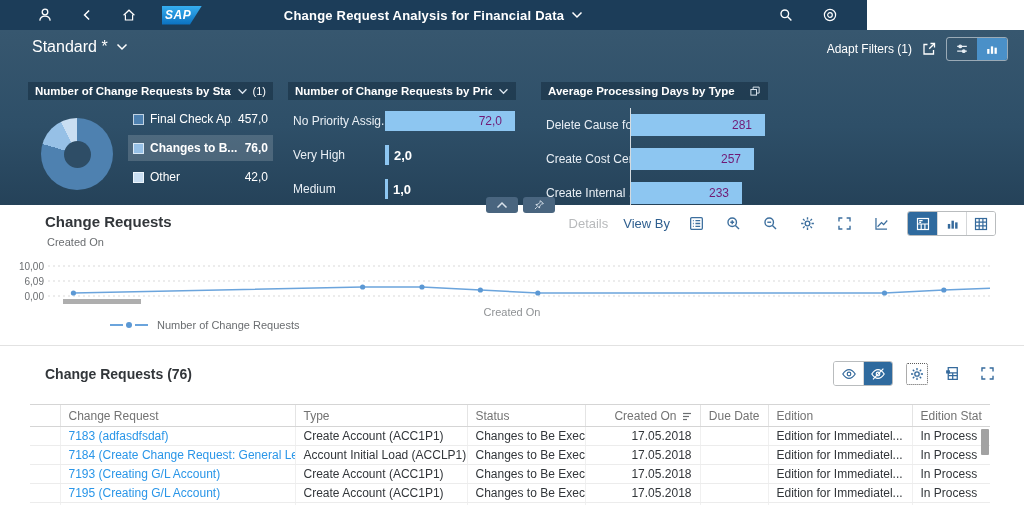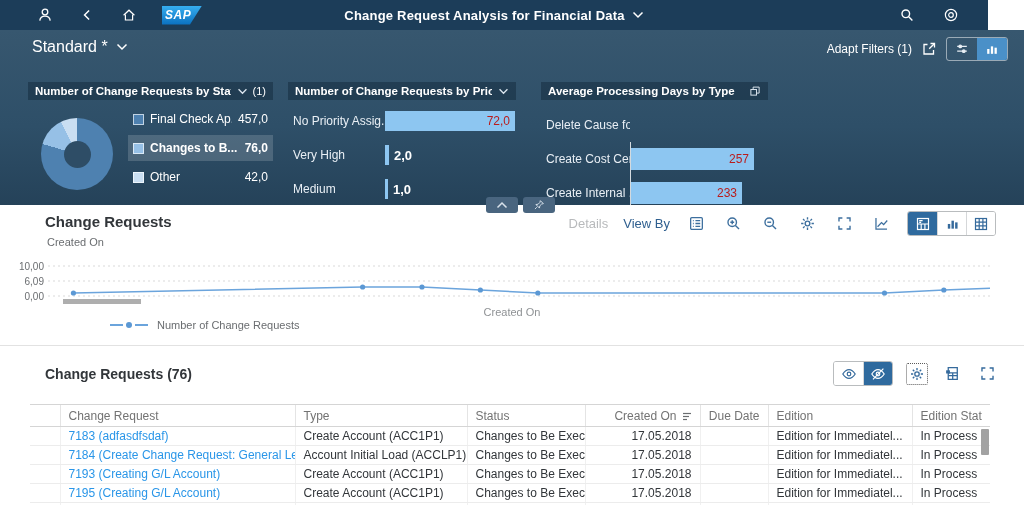--- a/index.html
+++ b/index.html
@@ -1,21 +1,21 @@
 <!DOCTYPE html>
 <html><head>
 <meta charset="utf-8">
 <style>
   * { margin:0; padding:0; box-sizing:border-box; }
   html,body { width:1024px; height:505px; overflow:hidden; }
   body { font-family:"Liberation Sans", sans-serif; background:#fff; }
   .stage { position:absolute; top:0; left:0; width:1024px; height:505px; overflow:hidden; background:#fff; }
 
   
-  .topbar { position:absolute; top:0; left:0; width:988px; height:30px; background:#1c3d59; color:#fff; z-index:6; }
+  .topbar { position:absolute; top:0; left:0; width:867px; height:30px; background:#1c3d59; color:#fff; z-index:6; }
   .tb-left { position:absolute; left:36px; top:0; height:30px; display:flex; align-items:center; gap:24px; }
   .tb-ic { display:flex; align-items:center; justify-content:center; width:18px; height:18px; color:#fff; cursor:pointer; }
   .sap-logo { width:40px; height:19px; background:linear-gradient(180deg,#36aef0 0%,#0a70c0 100%);
     clip-path:polygon(0 0,100% 0,70% 100%,0 100%); color:#fff; font-weight:bold; font-style:italic;
     font-size:12px; line-height:19px; padding-left:3px; letter-spacing:0.5px; }
   .tb-title { position:absolute; left:0; right:0; top:0; height:30px; display:flex; align-items:center; justify-content:center;
     gap:7px; color:#fff; font-size:13px; font-weight:bold; letter-spacing:0.2px; cursor:pointer; }
   .tb-right { position:absolute; right:28px; top:0; height:30px; display:flex; align-items:center; gap:26px; }
 
   
@@ -47,21 +47,21 @@
   .dl-sw { width:11px; height:11px; border:1px solid rgba(255,255,255,.65); margin-right:6px; flex:0 0 auto; }
   .dl-lab { flex:1 1 auto; color:#fff; font-size:12px; white-space:nowrap; overflow:hidden; }
   .dl-val { color:#fff; font-size:12px; margin-left:6px; }
 
   
   .brows { position:absolute; left:5px; right:3px; }
   .brow { height:34px; display:flex; align-items:center; cursor:pointer; }
   .blab { color:#e9eff5; font-size:12px; white-space:nowrap; overflow:hidden; flex:0 0 auto; }
   .btrack { position:relative; flex:1 1 auto; height:100%; display:flex; align-items:center; }
   .bbar { background:#8dc6f1; position:relative; display:flex; align-items:center; justify-content:flex-end; }
-  .bval-in { color:#b91c1c; font-size:12px; padding-right:5px; }
+  .bval-in { color:#701a75; font-size:12px; padding-right:13px; }
   .bval-out { color:#fff; font-size:13px; font-weight:bold; margin-left:5px; }
   .axisline { border-left:1px solid rgba(255,255,255,.8); }
 
   
   .floaters { position:absolute; left:486px; top:197px; display:flex; gap:5px; z-index:8; }
   .fbtn { width:32px; height:16px; background:#49657f; border:none; border-radius:3px; color:#d8e1ea;
     display:flex; align-items:center; justify-content:center; cursor:pointer; }
 
   
   .chartpanel { position:absolute; top:205px; left:0; width:1024px; height:140px; background:#fff; }
@@ -264,20 +264,25 @@
         <span class="hic">
           <svg width="12" height="12" viewBox="0 0 16 16" fill="none" stroke="currentColor" stroke-width="1.3">
               <rect x="2.5" y="6" width="7.5" height="7.5"></rect>
               <path d="M5.5 6V2.8h8v8H10"></path>
             </svg>
         </span>
       </div>
       <div id="bars2" class="brows" style="top:26px;">
           <div class="brow">
             <span class="blab" style="width: 84px;">Delete Cause fo...</span>
+            <div class="btrack axisline">
+              <div class="bbar" style="width: 134px; height: 22px; background: rgb(141, 198, 241);">
+                <span class="bval-in">281</span>
+              </div>
+            </div>
           </div>
           <div class="brow">
             <span class="blab" style="width: 84px;">Create Cost Cen...</span>
             <div class="btrack axisline">
               <div class="bbar" style="width: 123px; height: 22px; background: rgb(141, 198, 241);">
                 <span class="bval-in">257</span>
               </div>
             </div>
           </div>
           <div class="brow">

